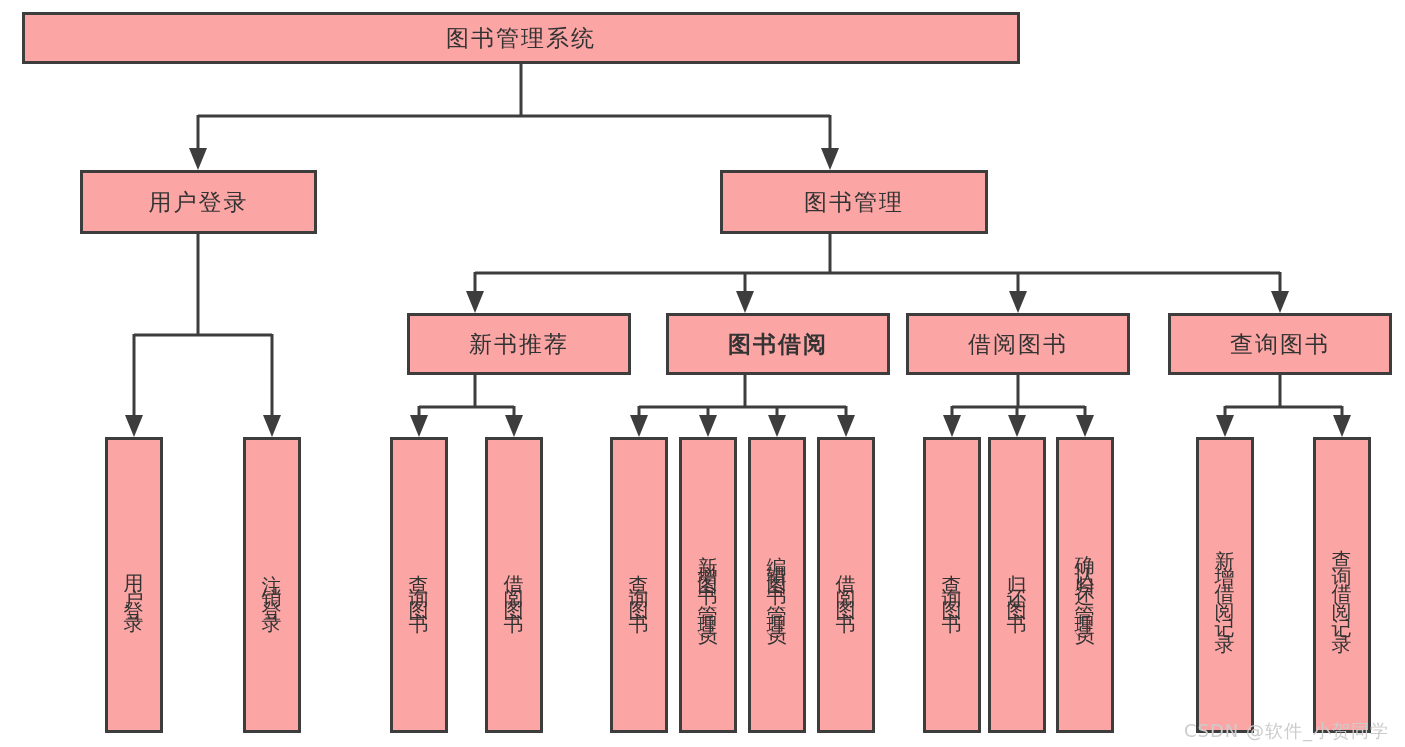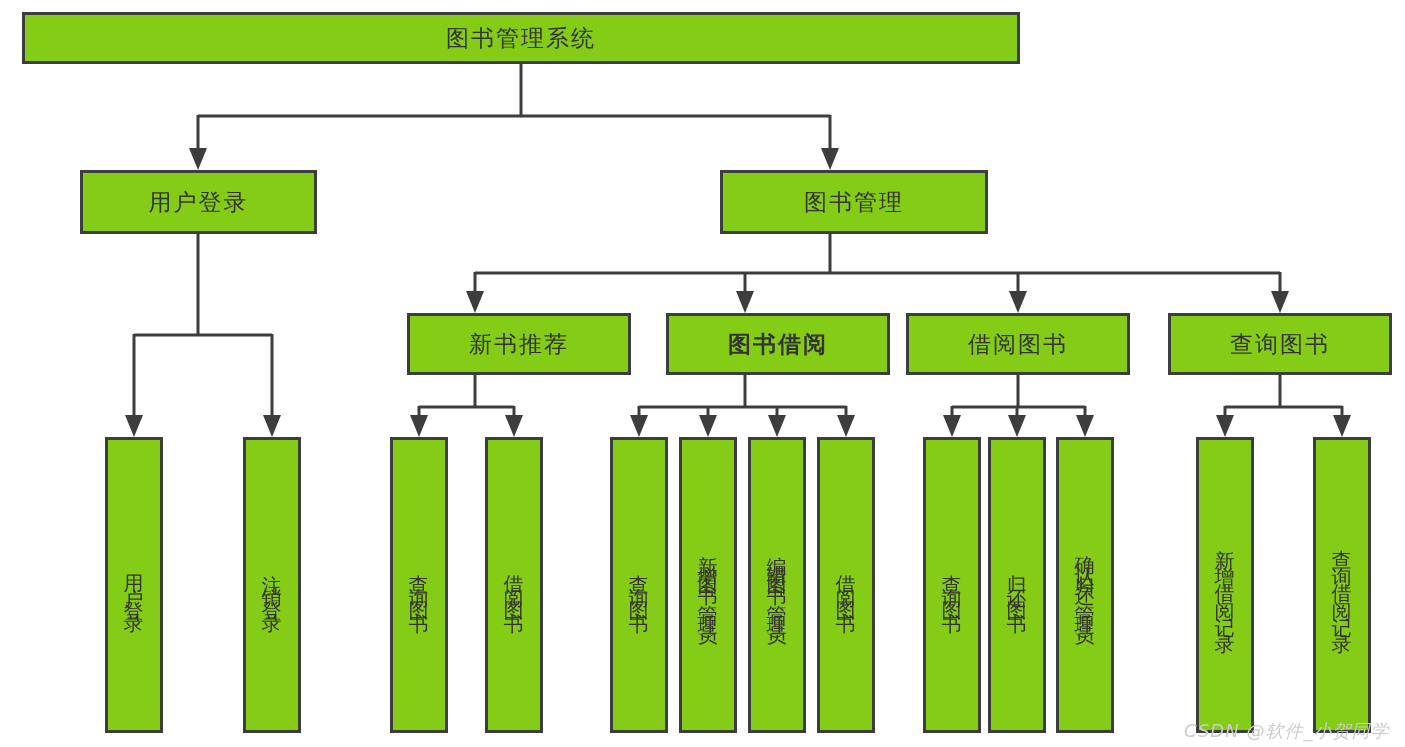--- a/index.html
+++ b/index.html
@@ -12,21 +12,21 @@
   .canvas{
     position:relative;width:1405px;height:747px;background:var(--bg);
     font-family:"DejaVu Sans","Liberation Sans",sans-serif;
     overflow:hidden;
   }
   svg.wires{position:absolute;left:0;top:0;z-index:1;}
   svg.wires line, svg.wires path{stroke:var(--line);stroke-width:3;fill:none;}
   svg.wires polygon{fill:var(--line);stroke:none;}
   .box{
     position:absolute;z-index:2;box-sizing:border-box;
-    border:3px solid var(--line);background:#84cc16;
+    border:3px solid var(--line);background:#fca5a5;
     display:flex;align-items:center;justify-content:center;
     color:var(--text);
   }
   .hbox{font-size:23px;letter-spacing:2px;}
   .vbox{font-size:20px;}
   .vbox span{writing-mode:vertical-rl;text-orientation:mixed;line-height:1;}
   .ls4 span{letter-spacing:13px;}
   .ls6 span{letter-spacing:17px;}
   .ls9 span{letter-spacing:10px;}
   
@@ -36,21 +36,21 @@
   .n-l3{top:313px;width:224px;height:62px;}
   .n-rec{left:363px;margin-left:44px;} .n-bor{left:666px;font-weight:bold;} .n-cur{left:906px;} .n-his{left:1168px;}
   .tall{top:437px;width:58px;height:296px;}
   .tA1{left:105px;} .tA2{left:243px;}
   .tB1{left:390px;} .tB2{left:485px;}
   .tC1{left:610px;} .tC2{left:679px;} .tC3{left:748px;} .tC4{left:817px;}
   .tD1{left:923px;} .tD2{left:988px;} .tD3{left:1056px;}
   .tE1{left:1196px;} .tE2{left:1313px;}
   .wm{
     position:absolute;left:1184px;top:719px;z-index:5;
-    font-size:18px;color:var(--watermark);white-space:nowrap;letter-spacing:1px;font-style:italic;
+    font-size:18px;color:var(--watermark);white-space:nowrap;letter-spacing:1px;
   }
 </style>
 </head>
 <body>
 
 <div class="canvas">
 
   <svg class="wires" width="1405" height="747" viewBox="0 0 1405 747">
 
     <g>

